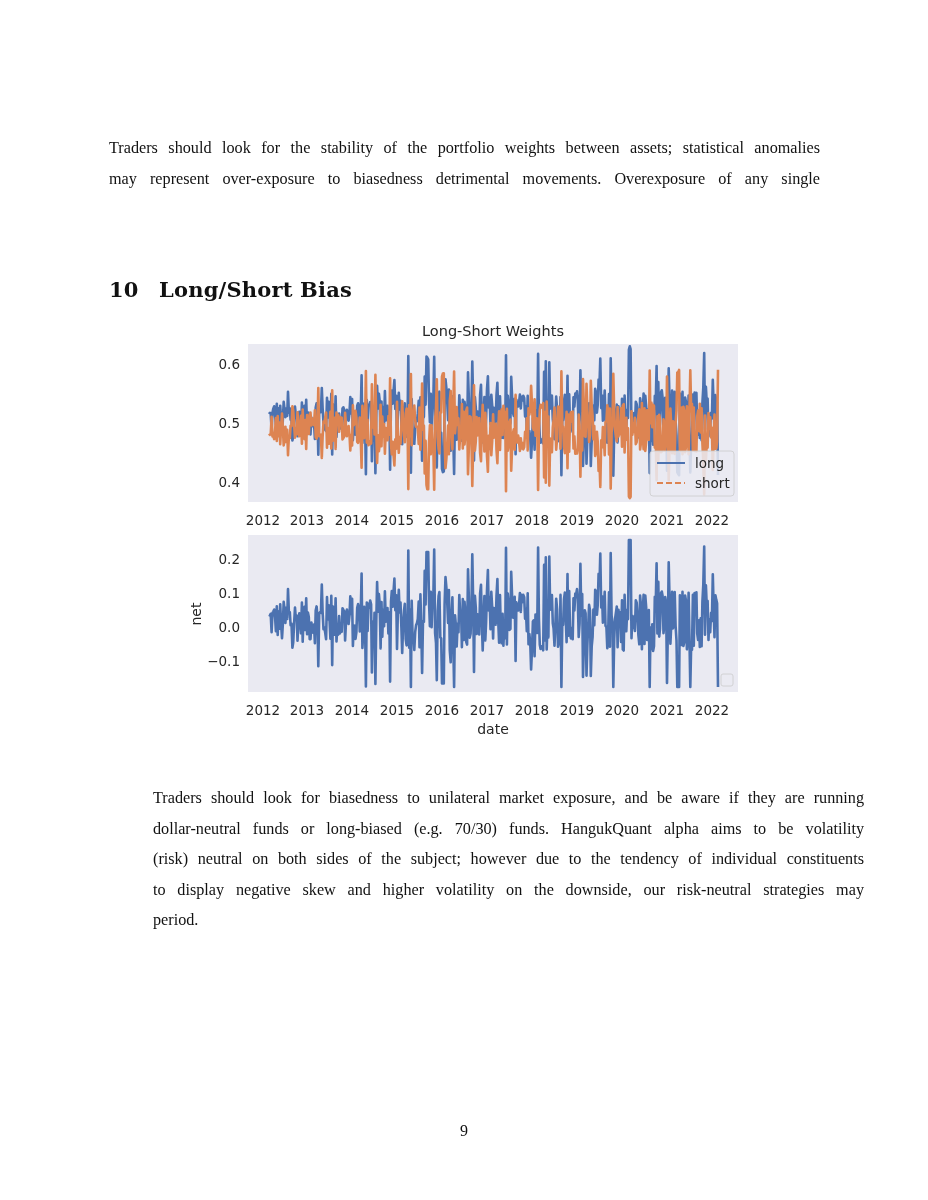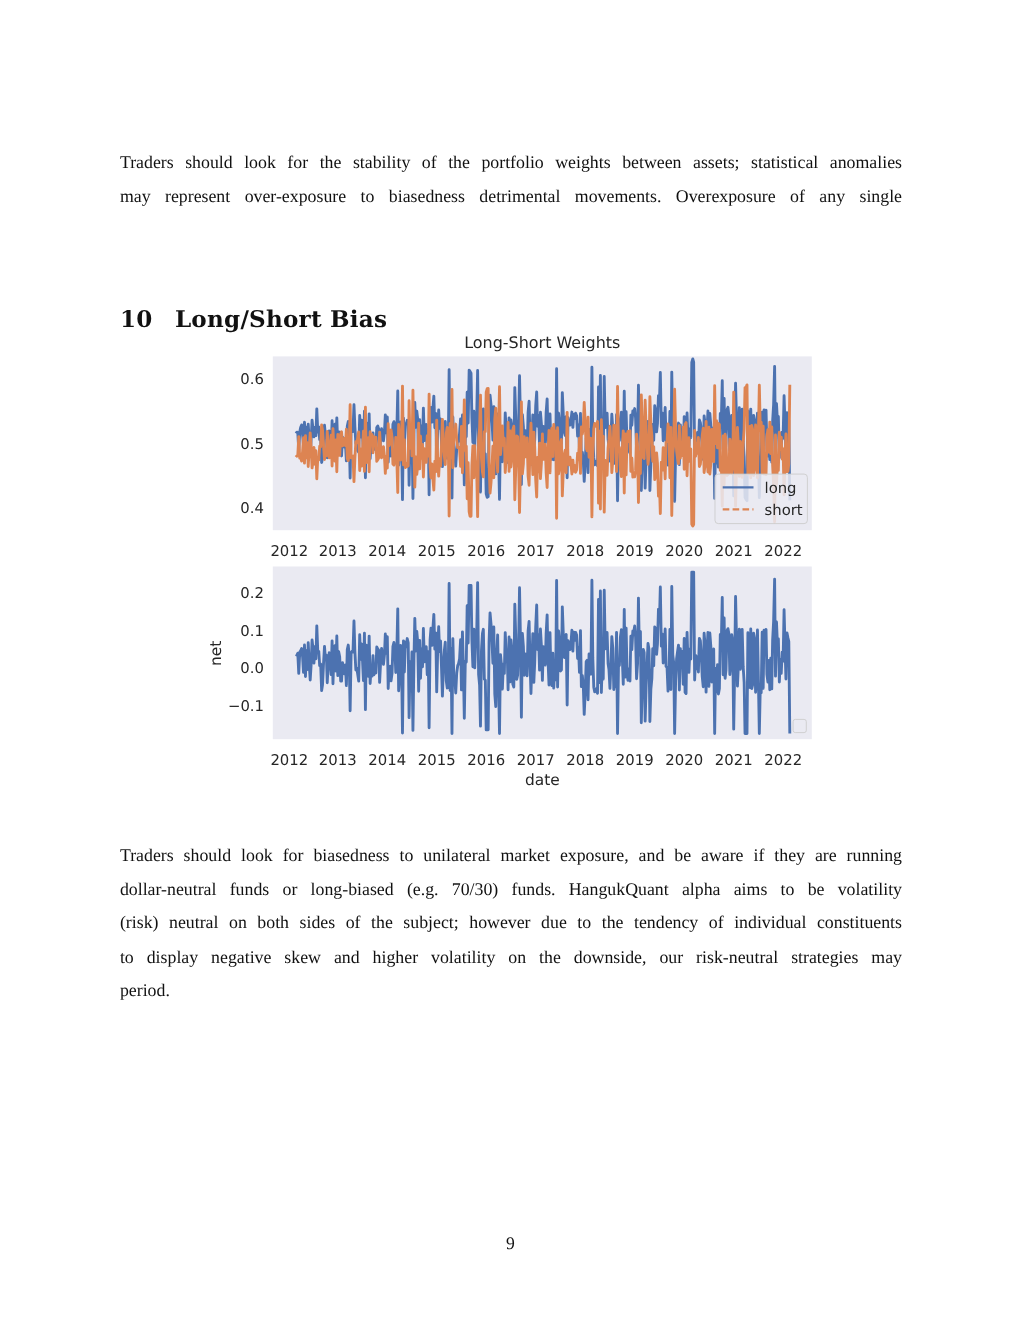--- a/index.html
+++ b/index.html
@@ -5,21 +5,21 @@
   html, body { margin: 0; padding: 0; background: #ffffff; }
   body { width: 928px; height: 1200px; position: relative; overflow: hidden;
          font-family: "DejaVu Serif", "Liberation Serif", serif; color: #111; }
   .para { position: absolute; left: 109px; width: 711px; font-size: 16.2px;
           line-height: 30.5px; text-align: justify; font-family: "Liberation Serif", "DejaVu Serif", serif; }
   .para span.line { display: block; text-align: justify; text-align-last: justify; white-space: nowrap; }
   .para span.line.last { text-align-last: left; }
   .section-title { position: absolute; left: 109px; top: 236px; font-size: 21px; font-weight: bold;
                    font-family: "DejaVu Serif", serif; letter-spacing: 0.2px; }
   .section-title .num { display: inline-block; width: 50px; margin-top: 41px; }
-  .figure { position: absolute; left: 185px; top: 296px; width: 570px; height: 430px; }
+  .figure { position: absolute; left: 185px; top: 316px; width: 570px; height: 430px; }
   .page-number { position: absolute; top: 1122px; left: 0; width: 928px; text-align: center;
                  font-size: 16px; font-family: "Liberation Serif", serif; }
   svg text { font-family: "DejaVu Sans", "Liberation Sans", sans-serif; }
 </style>
 </head>
 <body>
 
 <div class="para" style="top:105px;margin-top:28px;">
   <span class="line">Traders should look for the stability of the portfolio weights between assets; statistical anomalies</span>
   <span class="line">may represent over-exposure to biasedness detrimental movements.  Overexposure of any single</span>
@@ -90,21 +90,21 @@
           <text x="482" y="399" font-size="13.5" text-anchor="middle" fill="#262626">2021</text>
           <text x="527" y="399" font-size="13.5" text-anchor="middle" fill="#262626">2022</text>
         </g>
       <rect x="536" y="358" width="12" height="12" rx="2" fill="#eaeaf2" stroke="#cccccc" stroke-width="0.8"></rect>
       <text x="16" y="298" font-size="14" fill="#262626" text-anchor="middle" transform="rotate(-90 16 298)">net</text>
       <text x="308" y="418" font-size="14" fill="#262626" text-anchor="middle">date</text>
     </g>
   </svg>
 </div>
 
-<div class="para" style="top:763px;">
+<div class="para" style="top:783px;margin-left:44px;">
   <span class="line">Traders should look for biasedness to unilateral market exposure, and be aware if they are running</span>
   <span class="line">dollar-neutral funds or long-biased (e.g.  70/30) funds.  HangukQuant alpha aims to be volatility</span>
   <span class="line">(risk) neutral on both sides of the subject; however due to the tendency of individual constituents</span>
   <span class="line">to display negative skew and higher volatility on the downside, our risk-neutral strategies may</span>
   <span class="line last">period.</span>
 </div>
 
 <div class="page-number">9</div>
 
 </body></html>

